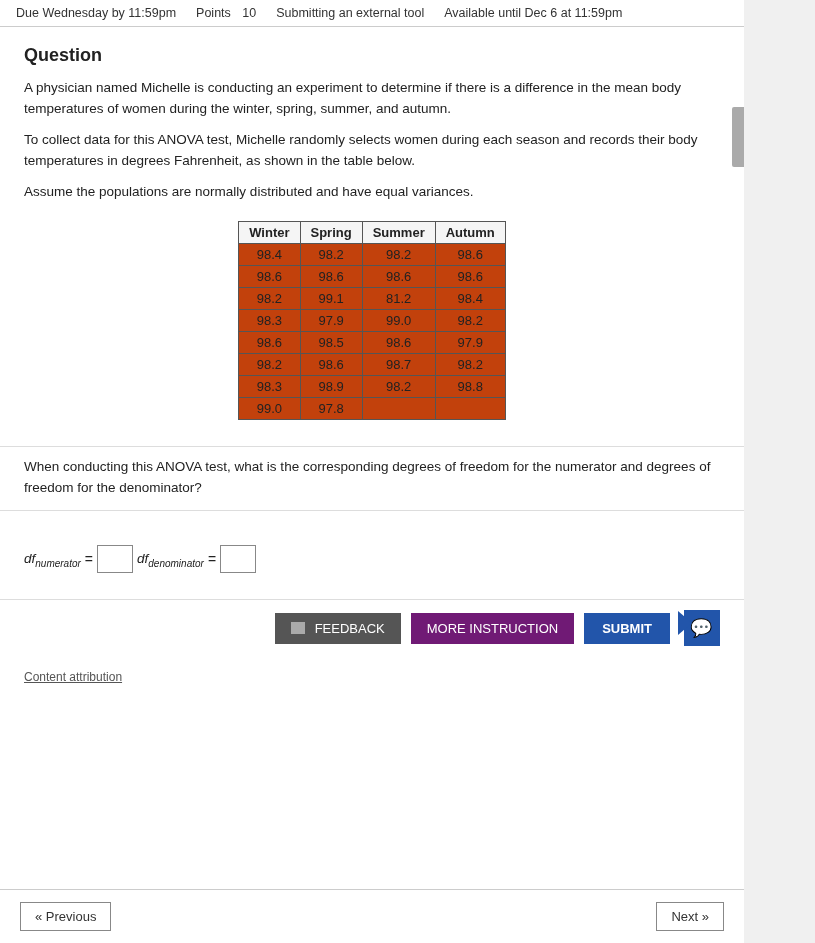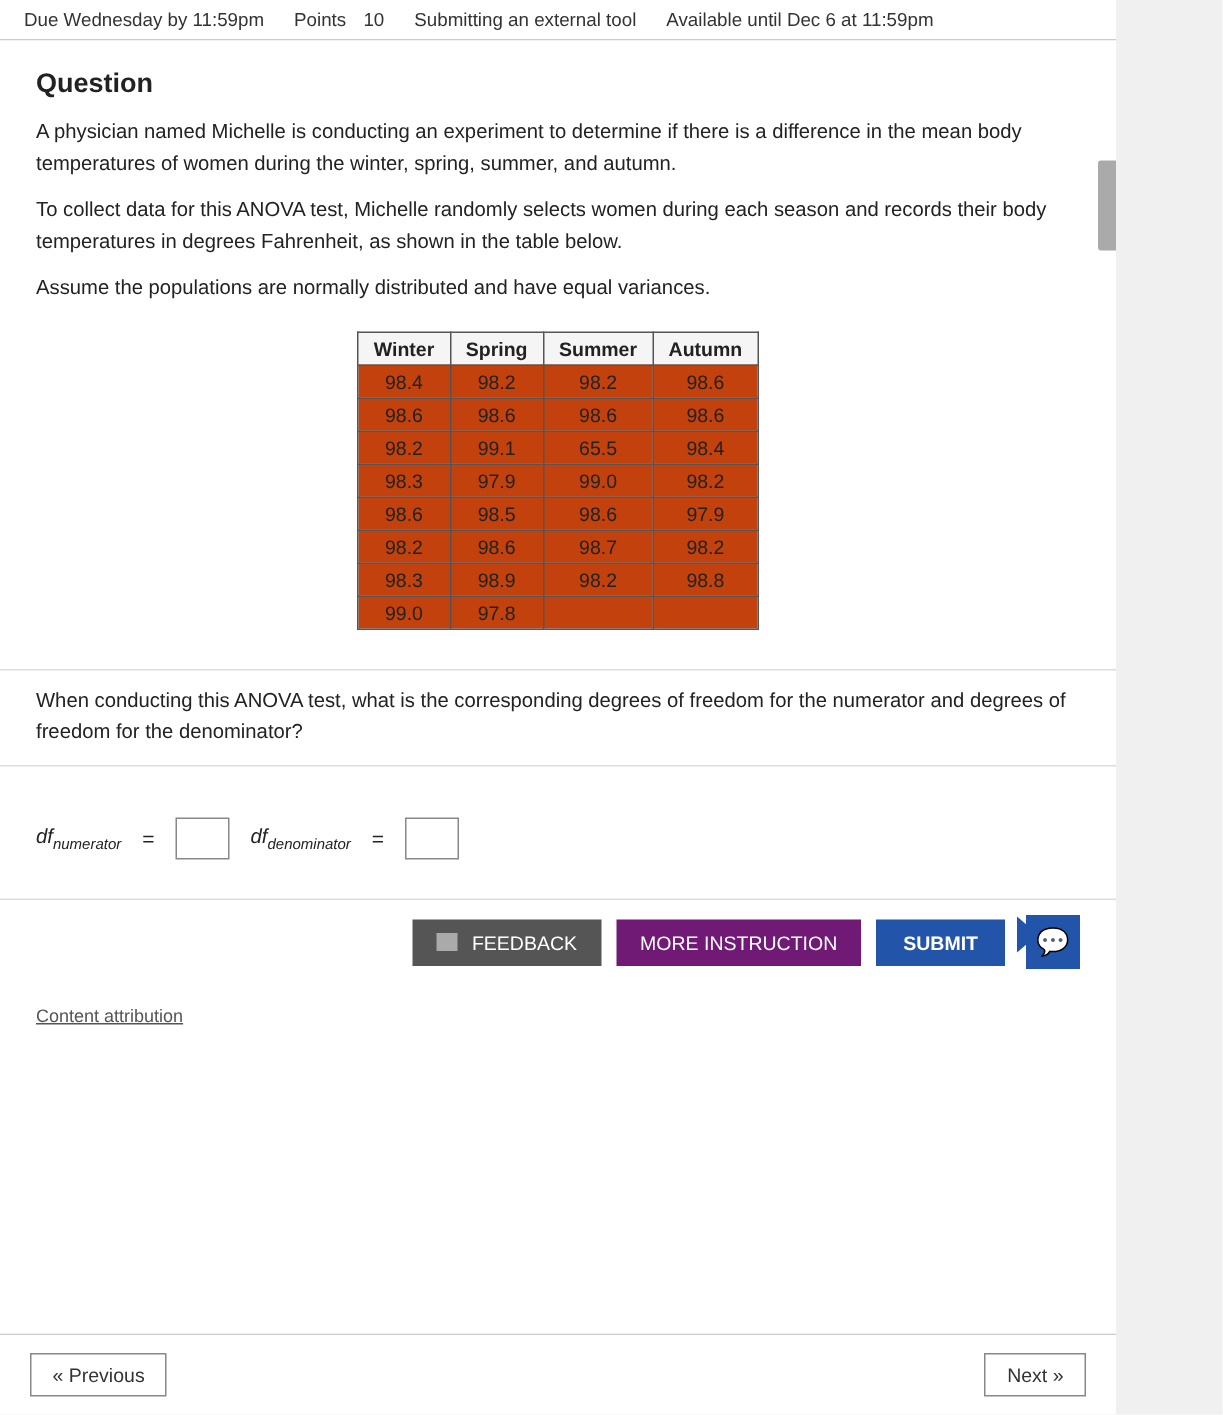--- a/index.html
+++ b/index.html
@@ -91,21 +91,21 @@
     }
     .provide-label {
       font-size: 13.5px;
       margin-bottom: 14px;
       color: #333;
     }
     
     .df-inputs {
       display: flex;
       align-items: center;
-      gap: 14px;
+      gap: 4px;
       padding: 20px 0 16px 0;
       font-size: 14px;
     }
     .df-label {
       font-style: italic;
       font-size: 13.5px;
     }
     .df-subscript {
       font-size: 10px;
       vertical-align: sub;
@@ -265,21 +265,21 @@
               </tr>
               <tr>
                 <td>98.6</td>
                 <td>98.6</td>
                 <td>98.6</td>
                 <td>98.6</td>
               </tr>
               <tr>
                 <td>98.2</td>
                 <td>99.1</td>
-                <td>65.5</td>
+                <td>81.2</td>
                 <td>98.4</td>
               </tr>
               <tr>
                 <td>98.3</td>
                 <td>97.9</td>
                 <td>99.0</td>
                 <td>98.2</td>
               </tr>
               <tr>
                 <td>98.6</td>

